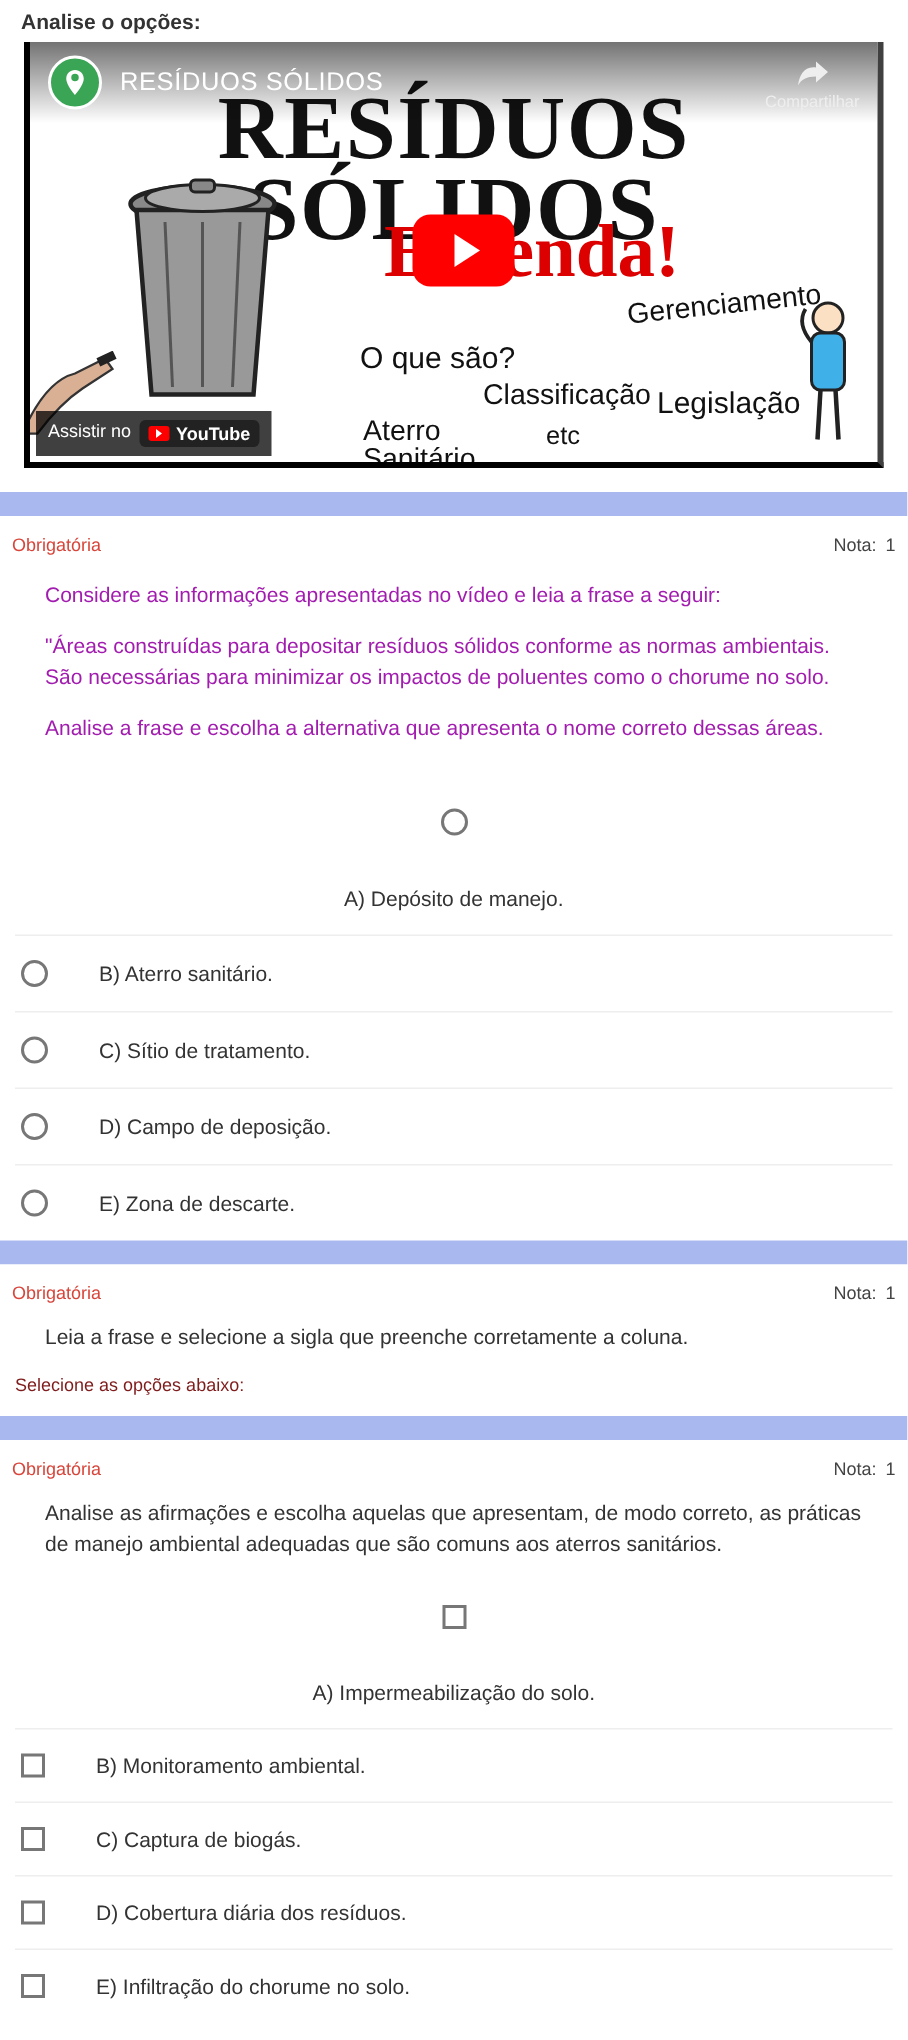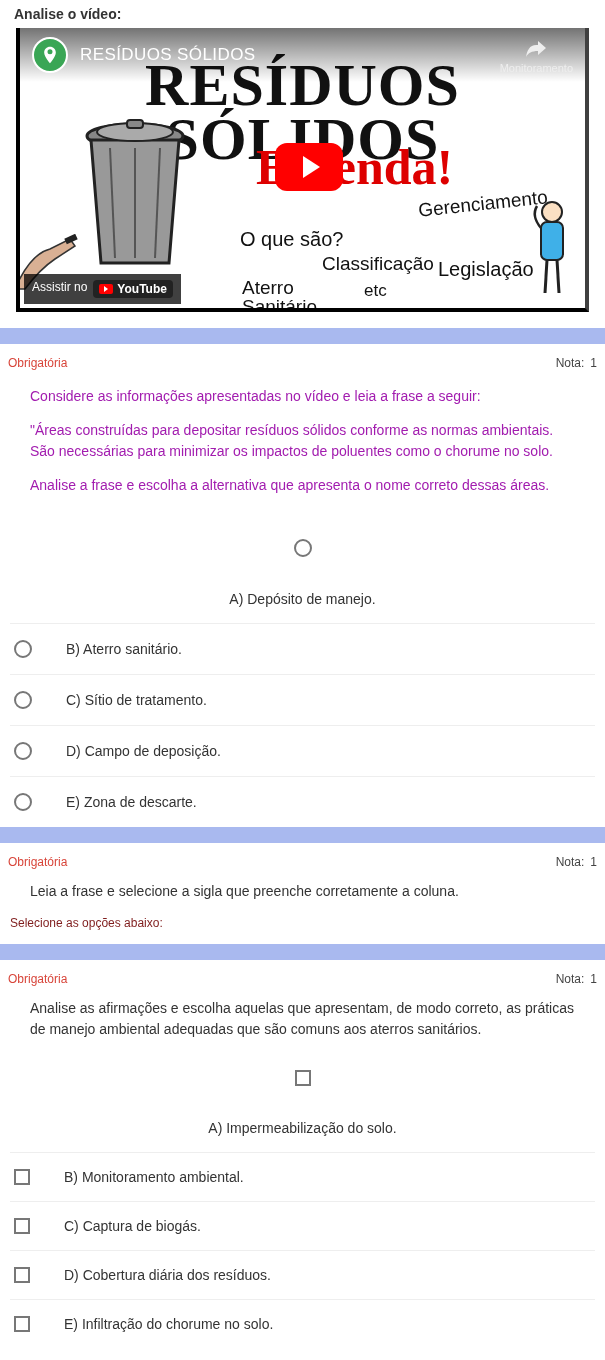--- a/index.html
+++ b/index.html
@@ -198,34 +198,34 @@
     margin: 0 6px;
     cursor: pointer;
   }
   .dropdown svg { width: 14px; height: 14px; }
   .question-block { margin-bottom: 0; }
 </style>
 </head>
 <body>
 
 <div class="question-block">
-  <div class="intro-title">Analise o vídeo:</div>
+  <div class="intro-title">Analise o opções:</div>
   <div class="video-frame">
     <div class="video-topbar">
       <div class="channel-icon">
         <svg viewBox="0 0 24 24" fill="#fff">
             <path d="M12 2C8 2 5 5 5 9c0 5 7 13 7 13s7-8 7-13c0-4-3-7-7-7zm0 3c2 0 3 1 3 3s-1 3-3 3-3-1-3-3 1-3 3-3z"></path>
           </svg>
       </div>
       <div class="video-title">RESÍDUOS SÓLIDOS</div>
       <div class="share-btn">
         <svg viewBox="0 0 24 24" fill="#eee">
             <path d="M14 9V5l8 7-8 7v-4c-6 0-10 2-12 6 1-7 4-13 12-12z"></path>
           </svg>
-        <span>Monitoramento</span>
+        <span>Compartilhar</span>
       </div>
     </div>
     <div class="video-heading">RESÍDUOS SÓLIDOS</div>
     <div class="drawing-area">
       <svg class="trash-can" viewBox="0 0 120 150">
         <ellipse cx="60" cy="18" rx="48" ry="12" fill="#888" stroke="#222" stroke-width="3"></ellipse>
         <path d="M16 22 L26 145 H94 L104 22 Z" fill="#999" stroke="#222" stroke-width="3"></path>
         <line x1="35" y1="30" x2="40" y2="140" stroke="#555" stroke-width="2"></line>
         <line x1="60" y1="30" x2="60" y2="140" stroke="#555" stroke-width="2"></line>
         <line x1="85" y1="30" x2="80" y2="140" stroke="#555" stroke-width="2"></line>

